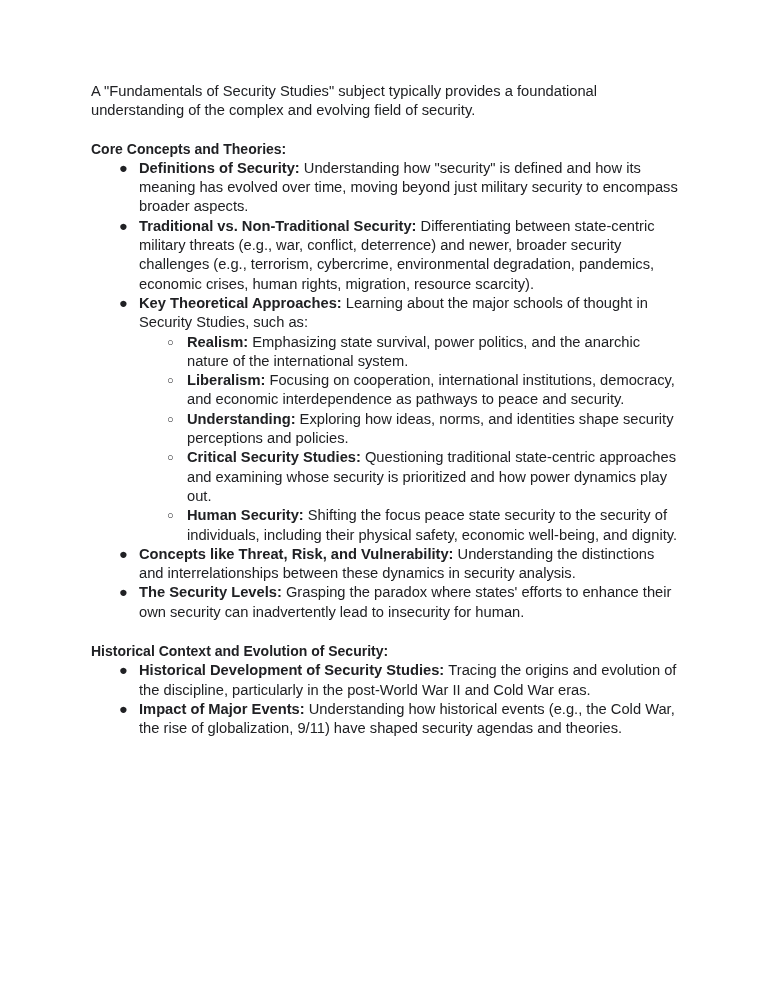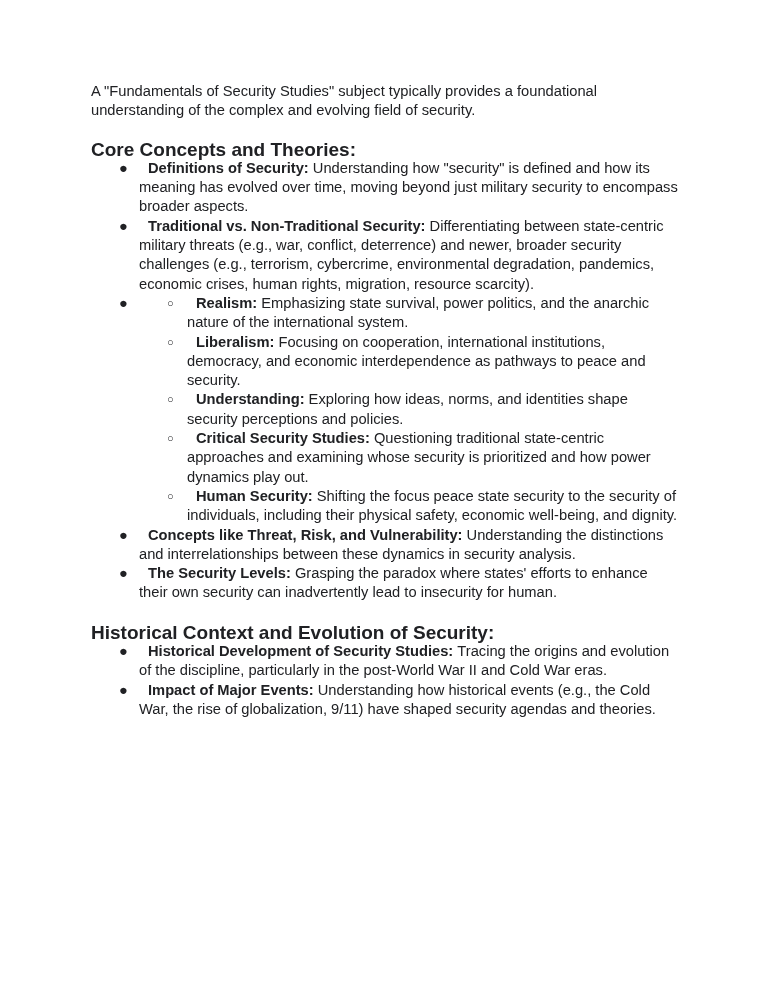--- a/index.html
+++ b/index.html
@@ -26,21 +26,21 @@
   .doc-body {
     font-size: 14.7px;
     line-height: 19.3px;
     color: #202124;
   }
   p.intro {
     margin: 0 0 0 0;
     max-width: 540px;
   }
   h2.section-heading {
-    font-size: 19px;
+    font-size: 14px;
     line-height: 19.3px;
     font-weight: bold;
     margin: 19px 0 0 0;
     color: #202124;
   }
   h2.section-heading.spaced {
     margin-top: 20px;
   }
   ul.level1 {
     list-style: none;
@@ -78,21 +78,20 @@
     position: absolute;
     left: 28px;
     top: 0;
     width: 12px;
     font-size: 11px;
     line-height: 19.3px;
     color: #202124;
   }
   .label {
     font-weight: bold;
-    margin-left: 9px;
   }
   .body-text {
     font-weight: normal;
   }
   .item-text {
     display: block;
   }
   .wide-item {
     max-width: 600px;
   }
@@ -114,20 +113,21 @@
         <span class="item-text"><span class="label">Definitions of Security: </span><span class="body-text">Understanding how "security" is defined and how its meaning has evolved over time, moving beyond just military security to encompass broader aspects.</span></span>
       </li>
 
       <li class="bullet-item">
         <span class="marker">●</span>
         <span class="item-text"><span class="label">Traditional vs. Non-Traditional Security: </span><span class="body-text">Differentiating between state-centric military threats (e.g., war, conflict, deterrence) and newer, broader security challenges (e.g., terrorism, cybercrime, environmental degradation, pandemics, economic crises, human rights, migration, resource scarcity).</span></span>
       </li>
 
       <li class="bullet-item">
         <span class="marker">●</span>
+        <span class="item-text"><span class="label">Key Theoretical Approaches: </span><span class="body-text">Learning about the major schools of thought in Security Studies, such as:</span></span>
 
         <ul class="level2">
           <li class="subbullet-item">
             <span class="marker">○</span>
             <span class="item-text"><span class="label">Realism: </span><span class="body-text">Emphasizing state survival, power politics, and the anarchic nature of the international system.</span></span>
           </li>
           <li class="subbullet-item">
             <span class="marker">○</span>
             <span class="item-text"><span class="label">Liberalism: </span><span class="body-text">Focusing on cooperation, international institutions, democracy, and economic interdependence as pathways to peace and security.</span></span>
           </li>

